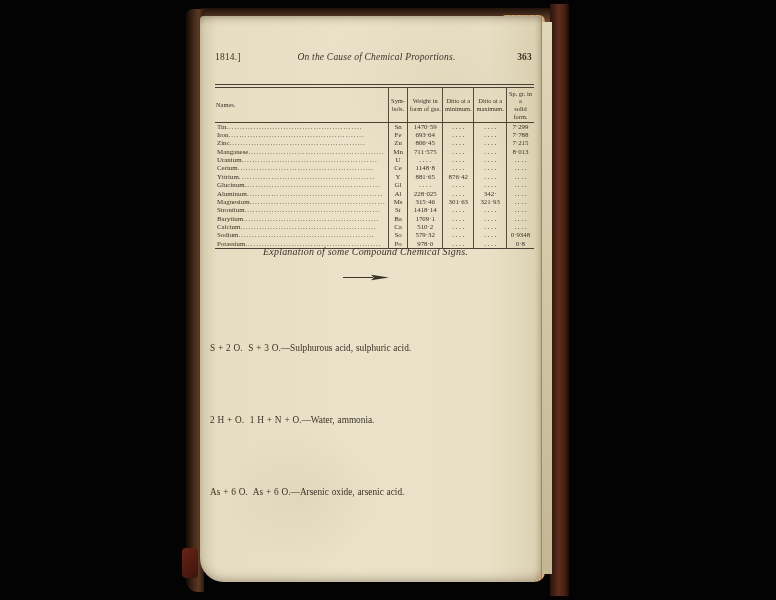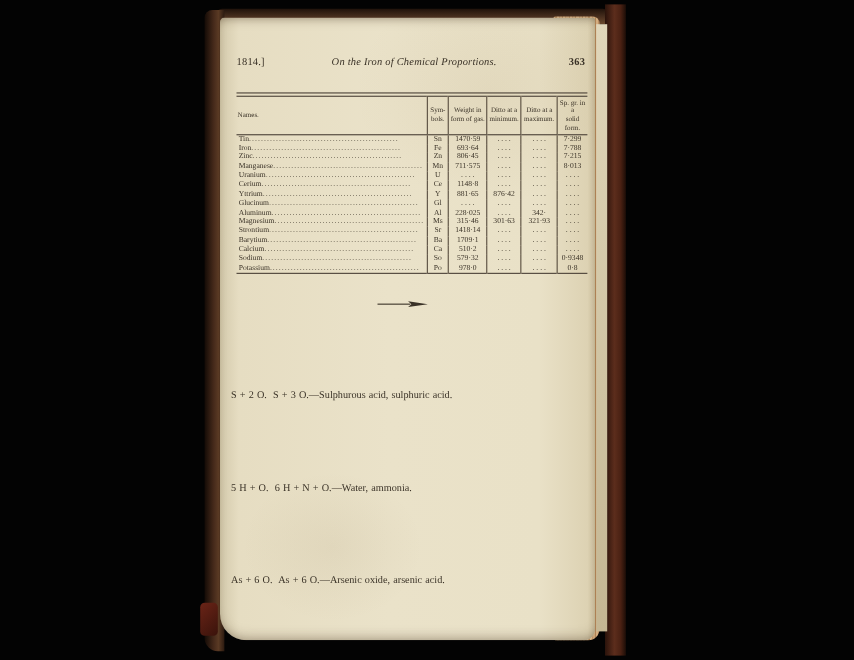--- a/index.html
+++ b/index.html
@@ -61,39 +61,39 @@
 
   
   .section-heading{position:absolute;left:0;right:10px;top:230px;text-align:center;
     font-style:italic;font-size:10px;letter-spacing:.2px;}
   .ornament{position:absolute;left:0;right:10px;top:252px;text-align:center;}
   .ornament svg{display:inline-block;}
 
   
   .signs{position:absolute;left:10px;right:4px;top:268px;font-size:9.3px;line-height:14.35px;
     white-space:pre-wrap;word-spacing:.5px;}
-  .sign-line{white-space:pre-wrap;margin-top:12px;}
+  .sign-line{white-space:pre-wrap;}
 </style>
 </head>
 <body>
 
 <div class="stage">
   <div class="top-edge"></div>
   <div class="spine-left"></div>
   <div class="cover-right"></div>
   <div class="fore-edge"></div>
   <div class="edge-page"></div>
   <div class="corner-curl"></div>
   <div class="left-bottom-sliver"></div>
 
   <div class="page">
 
     <div class="page-header">
       <span class="yr">1814.]</span>
-      <span class="title">On the Iron of Chemical Proportions.</span>
+      <span class="title">On the Cause of Chemical Proportions.</span>
       <span class="pn">363</span>
     </div>
 
     <div class="tbl-wrap">
       <table>
         <thead>
           <tr>
             <th class="c-name">Names.</th>
             <th class="c-sym">Sym-
 bols.</th>
@@ -315,35 +315,36 @@
               <td class="c-sym">Po</td>
               <td class="c-w">978·0</td>
               <td class="c-mn">. . . .</td>
               <td class="c-mx">. . . .</td>
               <td class="c-sp">0·8</td>
             </tr>
           </tbody>
       </table>
     </div>
 
+    <div class="section-heading">Explanation of some Compound Chemical Signs.</div>
 
     <div class="ornament">
       <svg width="46" height="9" viewBox="0 0 46 9">
         <rect x="0" y="4" width="30" height="1" fill="#3a3227"></rect>
         <polygon points="28,1.8 46,4.5 28,7.2 31,4.5" fill="#3a3227"></polygon>
       </svg>
     </div>
 
     <div class="signs">
       
     
         <div class="sign-line">S + 2 O.  S + 3 O.—Sulphurous acid, sulphuric acid.</div>
       
       
-        <div class="sign-line">5 H + O.  6 H + N + O.—Water, ammonia.</div>
+        <div class="sign-line">2 H + O.  1 H + N + O.—Water, ammonia.</div>
       
       
         <div class="sign-line">As + 6 O.  As + 6 O.—Arsenic oxide, arsenic acid.</div>
       
         
       
         
       
         
       

